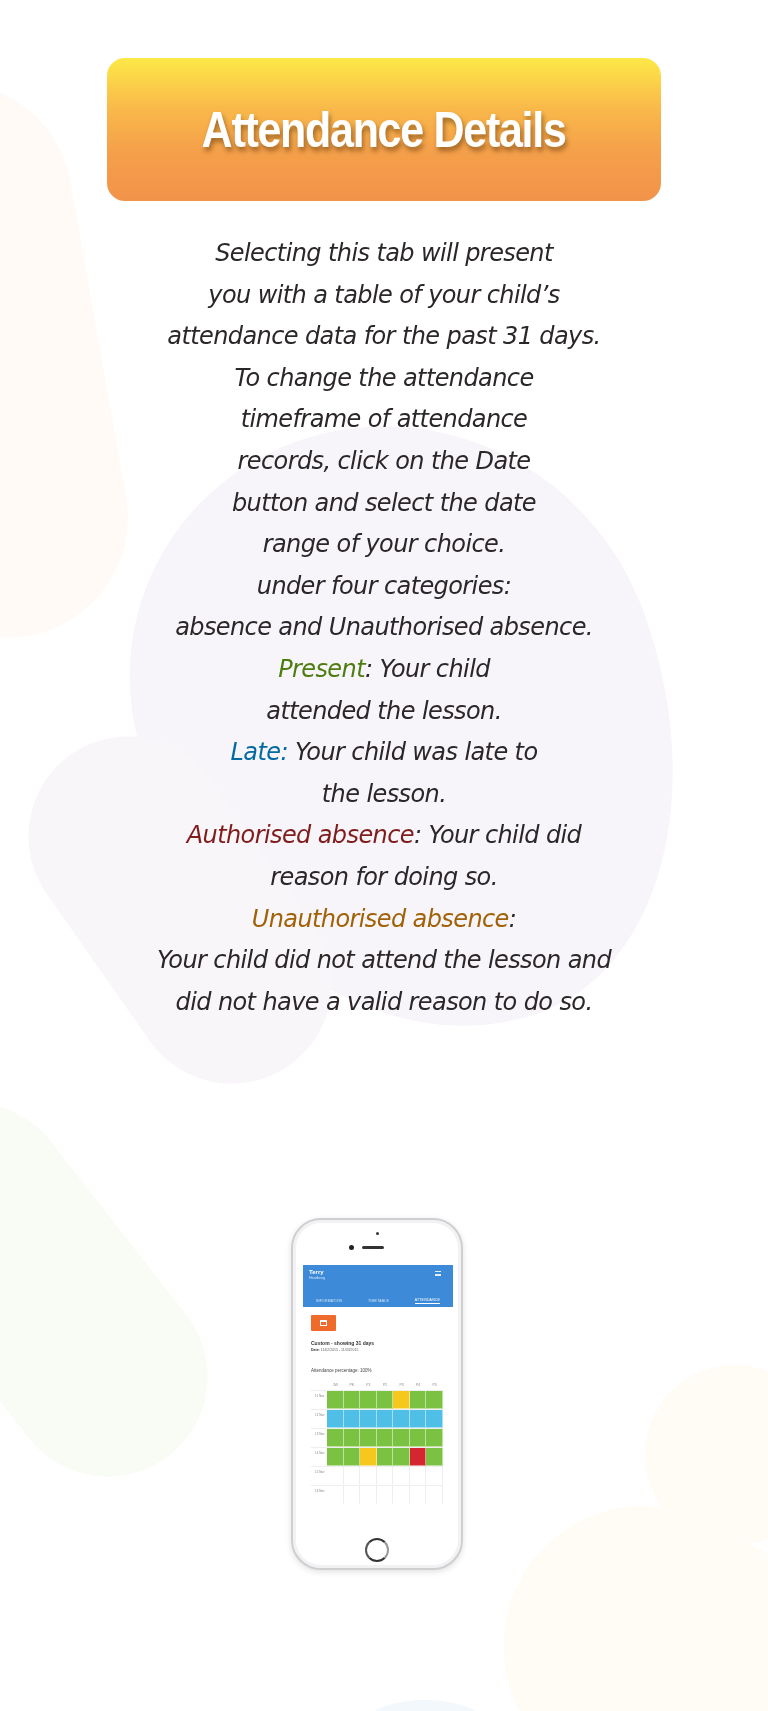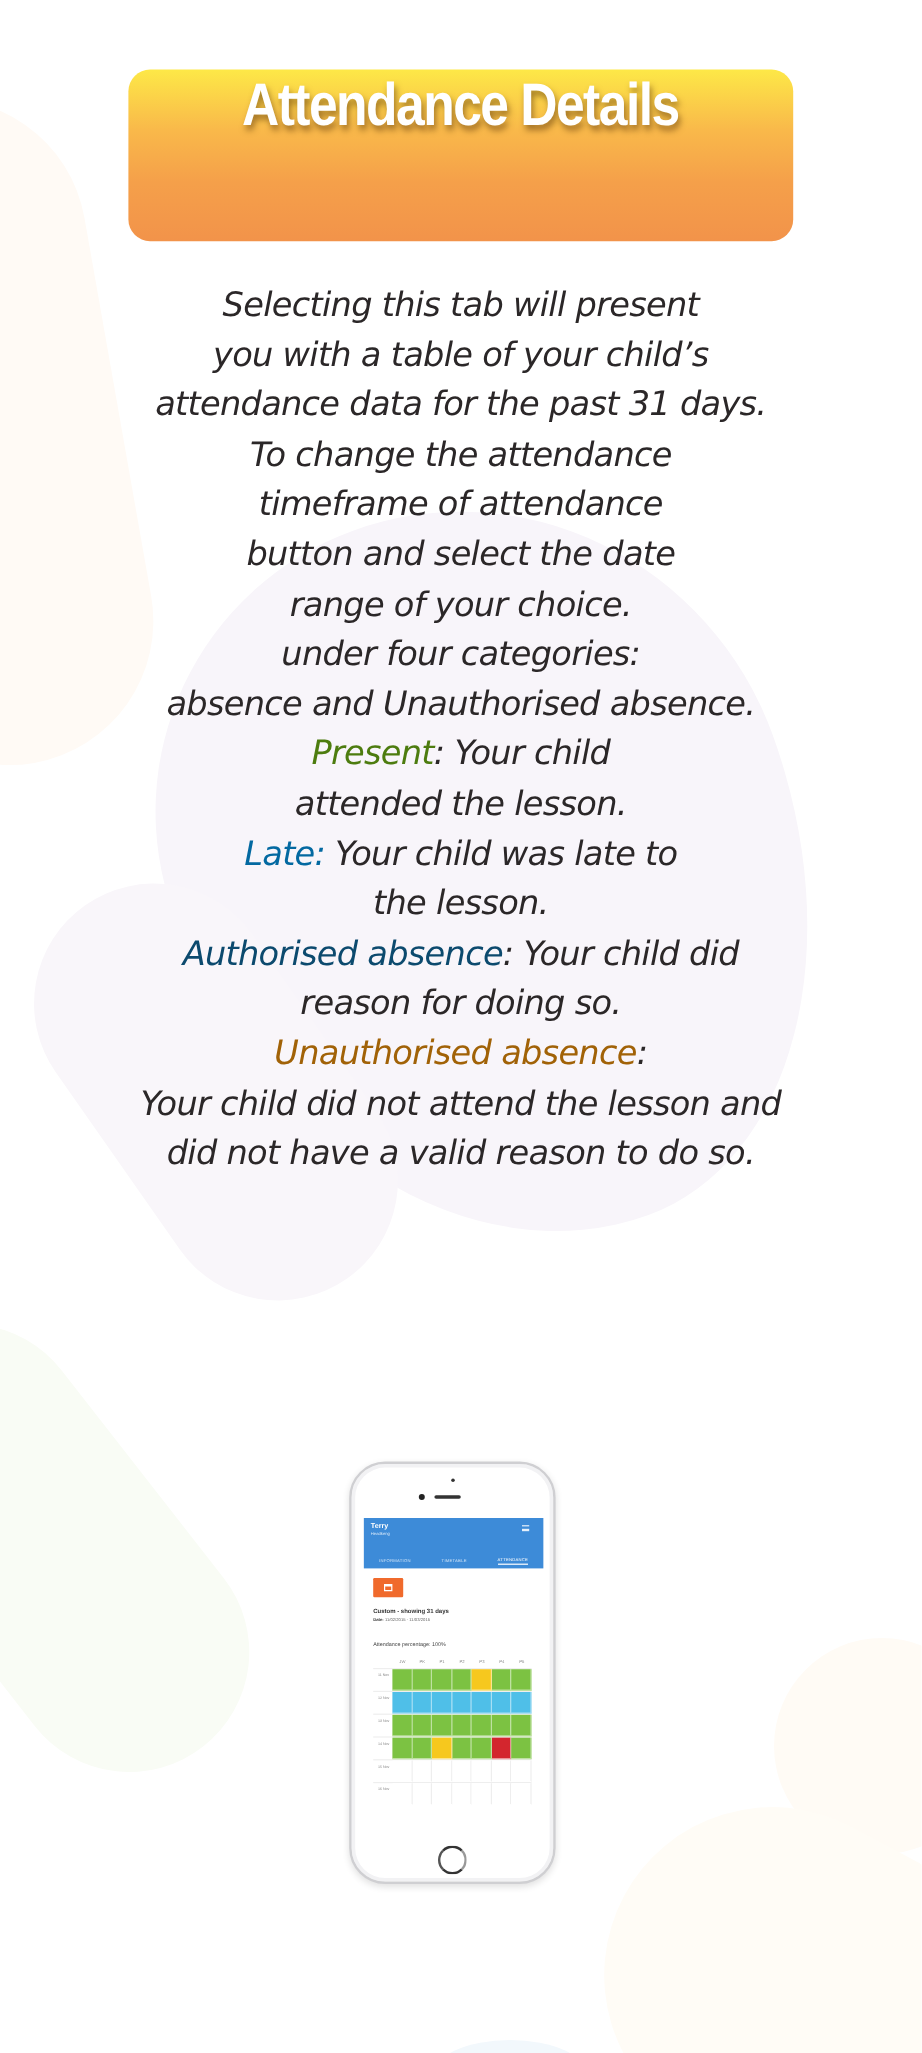--- a/index.html
+++ b/index.html
@@ -51,47 +51,47 @@
     left: 360px; top: 1700px; width: 130px; height: 60px;
     background: #f2f8fc;
     border-radius: 50%;
   }
 
   
   .banner {
     position: absolute; left: 107px; top: 58px; width: 554px; height: 143px;
     border-radius: 18px;
     background: linear-gradient(180deg, #fde847 0%, #f9b94a 35%, #f5a04a 65%, #f2934a 100%);
-    display: flex; justify-content: center;
+    display: flex; align-items: center; justify-content: center;
   }
   .banner-title {
     color: #ffffff;
     font-family: "Liberation Sans", sans-serif;
     font-weight: bold;
     font-size: 50px;
     letter-spacing: -1.5px;
     transform: scaleX(0.86);
     text-shadow: 2px 4px 6px rgba(90,50,10,0.55);
   }
 
   
   .body-text {
     position: absolute; left: 90px; top: 233px; width: 588px;
     text-align: center;
     font-family: "DejaVu Sans", sans-serif;
     font-style: italic;
-    font-size: 28px;
+    font-size: 24px;
     line-height: 41.6px;
     color: #2b2728;
     letter-spacing: -0.6px;
   }
   .body-text .line { display: block; white-space: nowrap; }
   .kw-present { color: #4d7c0f; }
   .kw-late { color: #0369a1; }
-  .kw-auth { color: #0c4a6e; }
+  .kw-auth { color: #7f1d1d; }
   .kw-unauth { color: #a16207; }
 
   
   .phone {
     position: absolute; left: 291px; top: 1218px; width: 172px; height: 352px;
     background: #ffffff;
     border: 2px solid #cfcfd2;
     border-radius: 30px;
     box-shadow: 0 2px 6px rgba(0,0,0,0.12), inset 0 0 0 3px #f2f2f4;
   }
@@ -180,20 +180,21 @@
 <div class="banner">
   <h1 class="banner-title">Attendance Details</h1>
 </div>
 
 <div class="body-text">
   <span class="line">Selecting this tab will present</span>
   <span class="line">you with a table of your child’s</span>
   <span class="line">attendance data for the past 31 days.</span>
   <span class="line">To change the attendance</span>
   <span class="line">timeframe of attendance</span>
+  <span class="line">records, click on the Date</span>
   <span class="line">button and select the date</span>
   <span class="line">range of your choice.</span>
   <span class="line">under four categories:</span>
   <span class="line">absence and Unauthorised absence.</span>
 
   <span class="line"><span class="kw-present">Present</span><span>: Your child</span></span>
   <span class="line">attended the lesson.</span>
 
   <span class="line"><span class="kw-late">Late:</span><span> Your child was late to</span></span>
   <span class="line">the lesson.</span>

